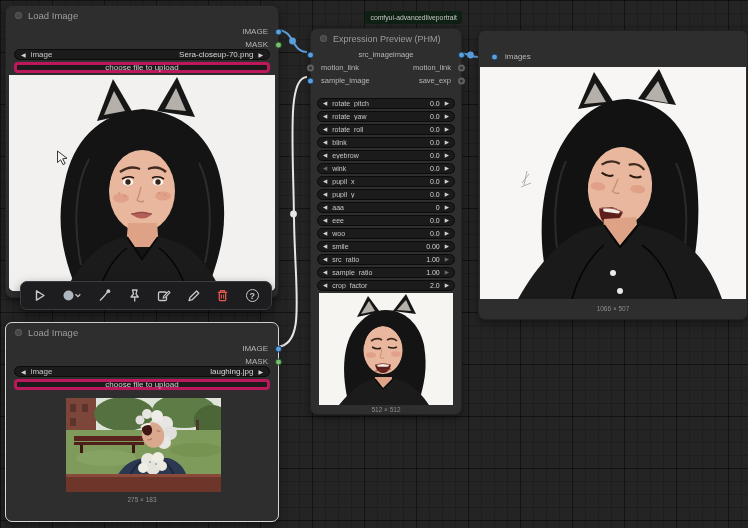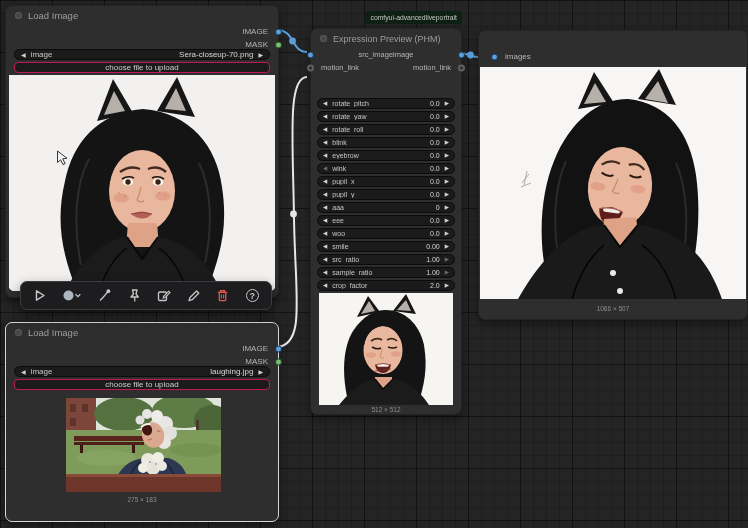--- a/index.html
+++ b/index.html
@@ -34,21 +34,21 @@
     position:absolute;left:8px;right:8px;height:11px;border-radius:7px;background:#1b1b1b;
     border:1px solid #0b0b0b;display:flex;align-items:center;padding:0 6px;
     font-size:8px;color:#c6c6c6;box-sizing:border-box;
   }
   .pill .arr{font-size:6px;color:#d2d2d2;line-height:1;}
   .pill .arr.dim{color:#6a6a6a;}
   .pill .lab{margin-left:5px;flex:1;overflow:hidden;white-space:nowrap;}
   .pill .val{margin-right:5px;color:#d6d6d6;}
   .btn{
     position:absolute;left:8px;right:8px;height:11px;border-radius:4px;background:#1b1b1b;
-    border:1px solid #be185d;display:flex;align-items:center;justify-content:center;
+    border:3px solid #be185d;display:flex;align-items:center;justify-content:center;
     font-size:8px;color:#cecece;box-sizing:border-box;
   }
   .img-frame{position:absolute;background:#f6f5f3;overflow:hidden;}
   .caption{position:absolute;left:0;right:0;text-align:center;font-size:6.5px;color:#8d8d8d;}
   
   .xw-list{position:absolute;left:0;right:0;top:68px;}
   .xw{position:relative;height:13px;padding:0 6px;}
   .xw .pill{position:absolute;top:1px;left:6px;right:6px;height:10.5px;font-size:7px;padding:0 5px;}
   .xw .pill .arr{font-size:5.5px;}
   .badge{
@@ -278,20 +278,26 @@
     <span>image</span>
     <span class="sock in image"></span>
     <span class="sock out image"></span>
   </div>
   <div class="io-row" style="position:absolute;left:0;right:0;top:32px;font-size:7.5px;justify-content:space-between;">
     <span>motion_link</span>
     <span>motion_link</span>
     <span class="sock in idle"></span>
     <span class="sock out idle"></span>
   </div>
+  <div class="io-row" style="position:absolute;left:0;right:0;top:45px;font-size:7.5px;justify-content:space-between;">
+    <span>sample_image</span>
+    <span>save_exp</span>
+    <span class="sock in image"></span>
+    <span class="sock out idle"></span>
+  </div>
 
   <div class="xw-list">
     <div class="xw">
         <div class="pill">
           <span class="arr">◀</span>
           <span class="lab">rotate_pitch</span>
           <span class="val">0.0</span>
           <span class="arr">▶</span>
         </div>
       </div>

